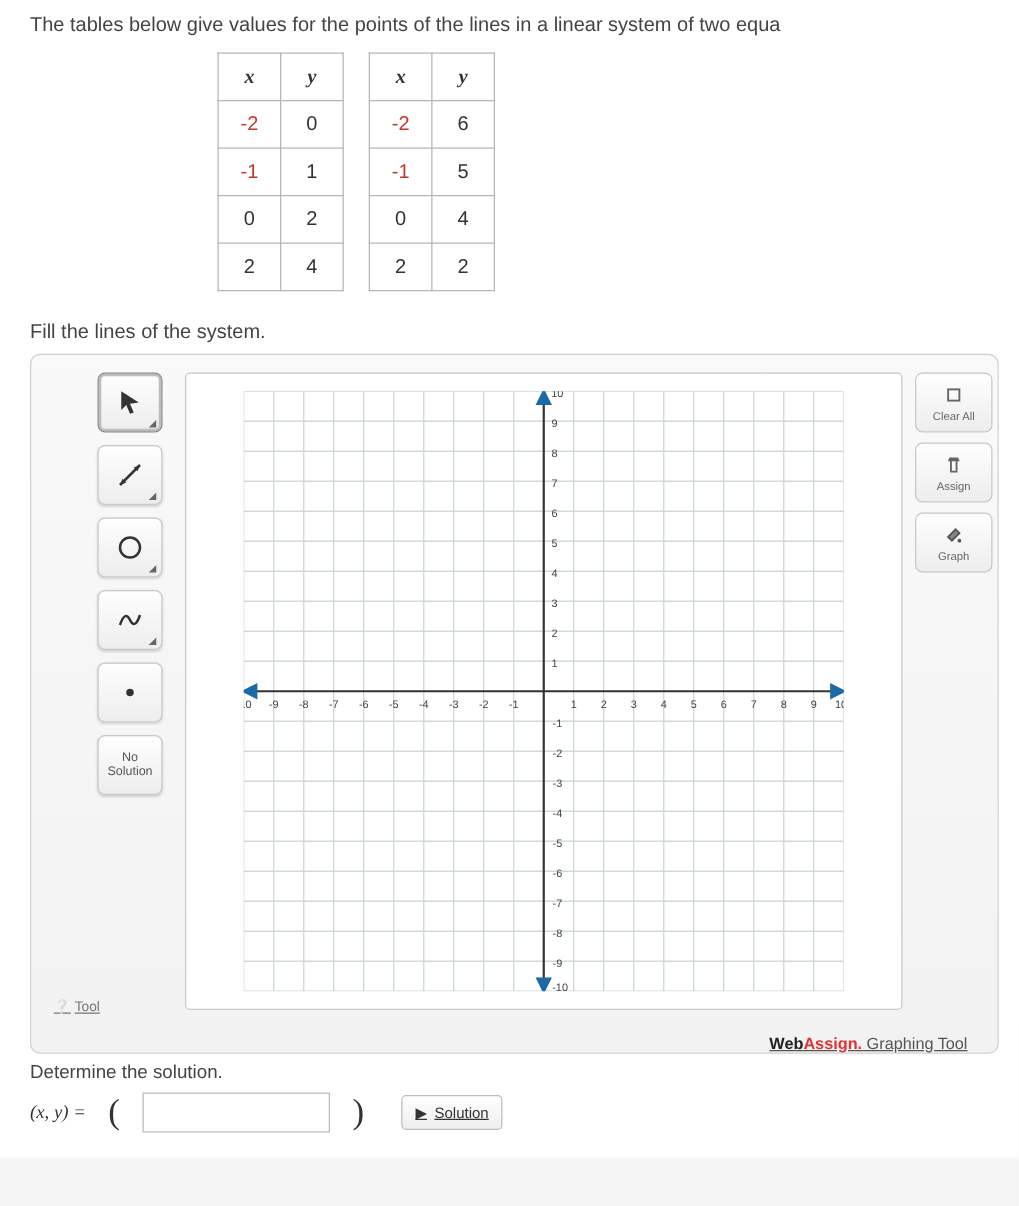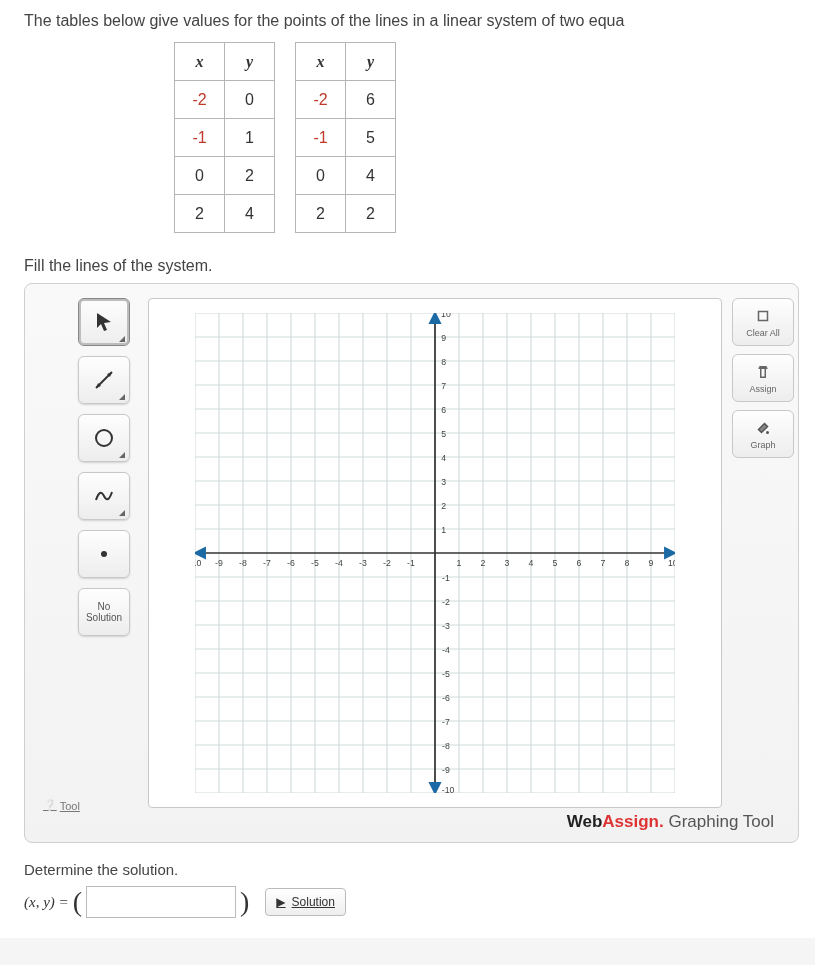--- a/index.html
+++ b/index.html
@@ -131,35 +131,36 @@
     font-size: 11px;
     color: #777;
     text-decoration: underline;
     display:flex;
     align-items:center;
     gap:3px;
   }
   .branding {
     position: absolute;
     right: 24px;
-    bottom: 10px;
-    font-size: 17px;
+    bottom: 0;
+    font-size: 13px;
     color: #555;
+    text-decoration: underline;
   }
   .wa-web { color: #222; font-weight:600; }
   .wa-assign { color: #d33; font-weight:700; }
   .det-solution {
-    margin-top: 18px;
+    margin-top: 6px;
     font-size: 15px;
     color:#444;
   }
   .answer-row {
     display:flex;
     align-items:center;
-    gap:4px;
+    gap:18px;
     margin-top:8px;
     font-family: Georgia, serif;
     font-style: italic;
     font-size: 15px;
   }
   .answer-row .paren { font-size:28px; font-style: normal; font-family: serif; }
   .answer-input {
     width: 150px;
     height: 32px;
     border: 1px solid #bbb;

